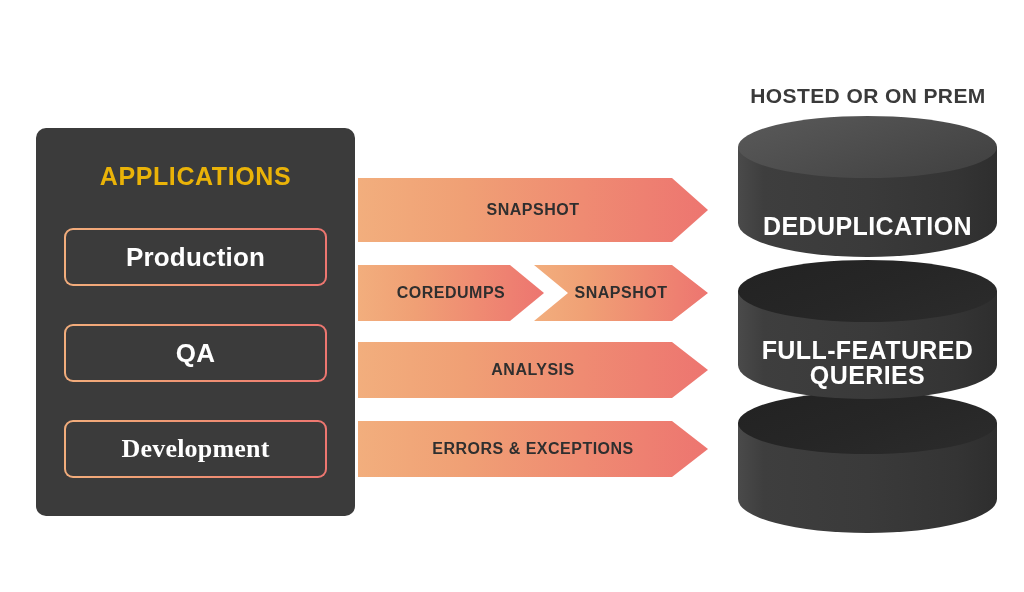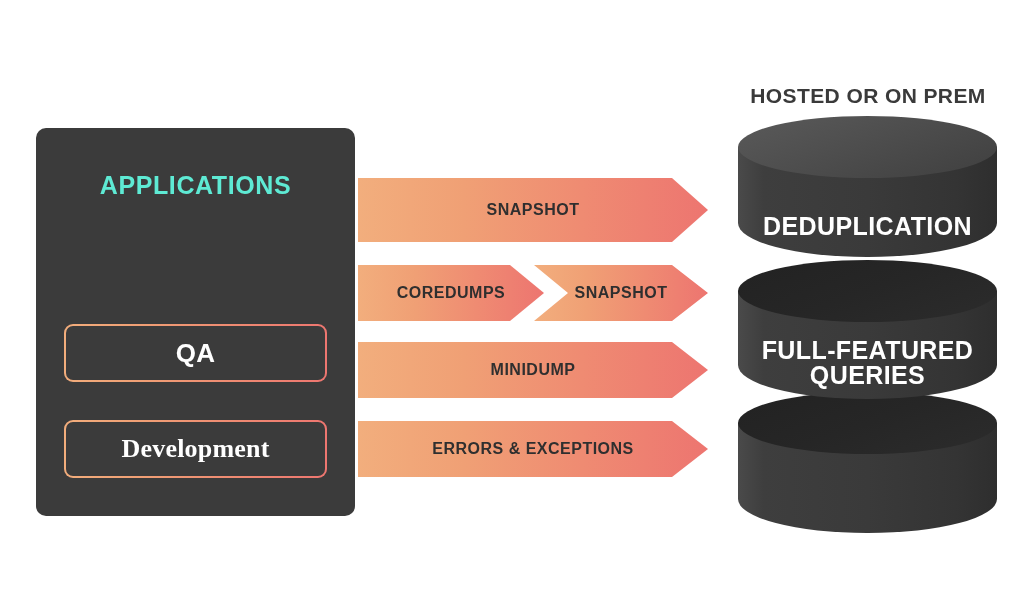--- a/index.html
+++ b/index.html
@@ -33,25 +33,24 @@
     background: #3b3b3b;
     border-radius: 10px;
     box-sizing: border-box;
   }
   .apps-title {
     position: absolute;
     left: 0;
     top: 34px;
     width: 319px;
     text-align: center;
-    color: #5eead4;
+    color: #eab308;
     font-size: 25px;
     font-weight: bold;
     letter-spacing: 0.6px;
-    margin-top: 9px;
   }
   .app-box {
     position: absolute;
     left: 28px;
     width: 263px;
     height: 58px;
     border-radius: 9px;
     box-sizing: border-box;
     background:
       linear-gradient(#3b3b3b, #3b3b3b) padding-box,
@@ -194,20 +193,23 @@
   .cyl.c2 .cyl-label { top: 76px; }
 </style>
 </head>
 <body>
 
 <div class="stage">
 
   <div class="apps-panel">
     <div class="apps-title">APPLICATIONS</div>
 
+    <div class="app-box b0">
+      <span class="app-box-label">Production</span>
+    </div>
 
     <div class="app-box b1">
       <span class="app-box-label">QA</span>
     </div>
 
     <div class="app-box b2">
       <span class="app-box-label">Development</span>
     </div>
   </div>
 
@@ -221,21 +223,21 @@
     <div class="arrow chev-left seg-a">
       <span class="arrow-label">COREDUMPS</span>
     </div>
     <div class="arrow chev-right seg-b">
       <span class="arrow-label">SNAPSHOT</span>
     </div>
   </div>
 
   <div class="arrow-row row3">
     <div class="arrow tip">
-      <span class="arrow-label">MINIDUMP</span>
+      <span class="arrow-label">ANALYSIS</span>
     </div>
   </div>
 
   <div class="arrow-row row4">
     <div class="arrow tip">
       <span class="arrow-label">ERRORS &amp; EXCEPTIONS</span>
     </div>
   </div>
 
   <div class="hosted-label">HOSTED OR ON PREM</div>

